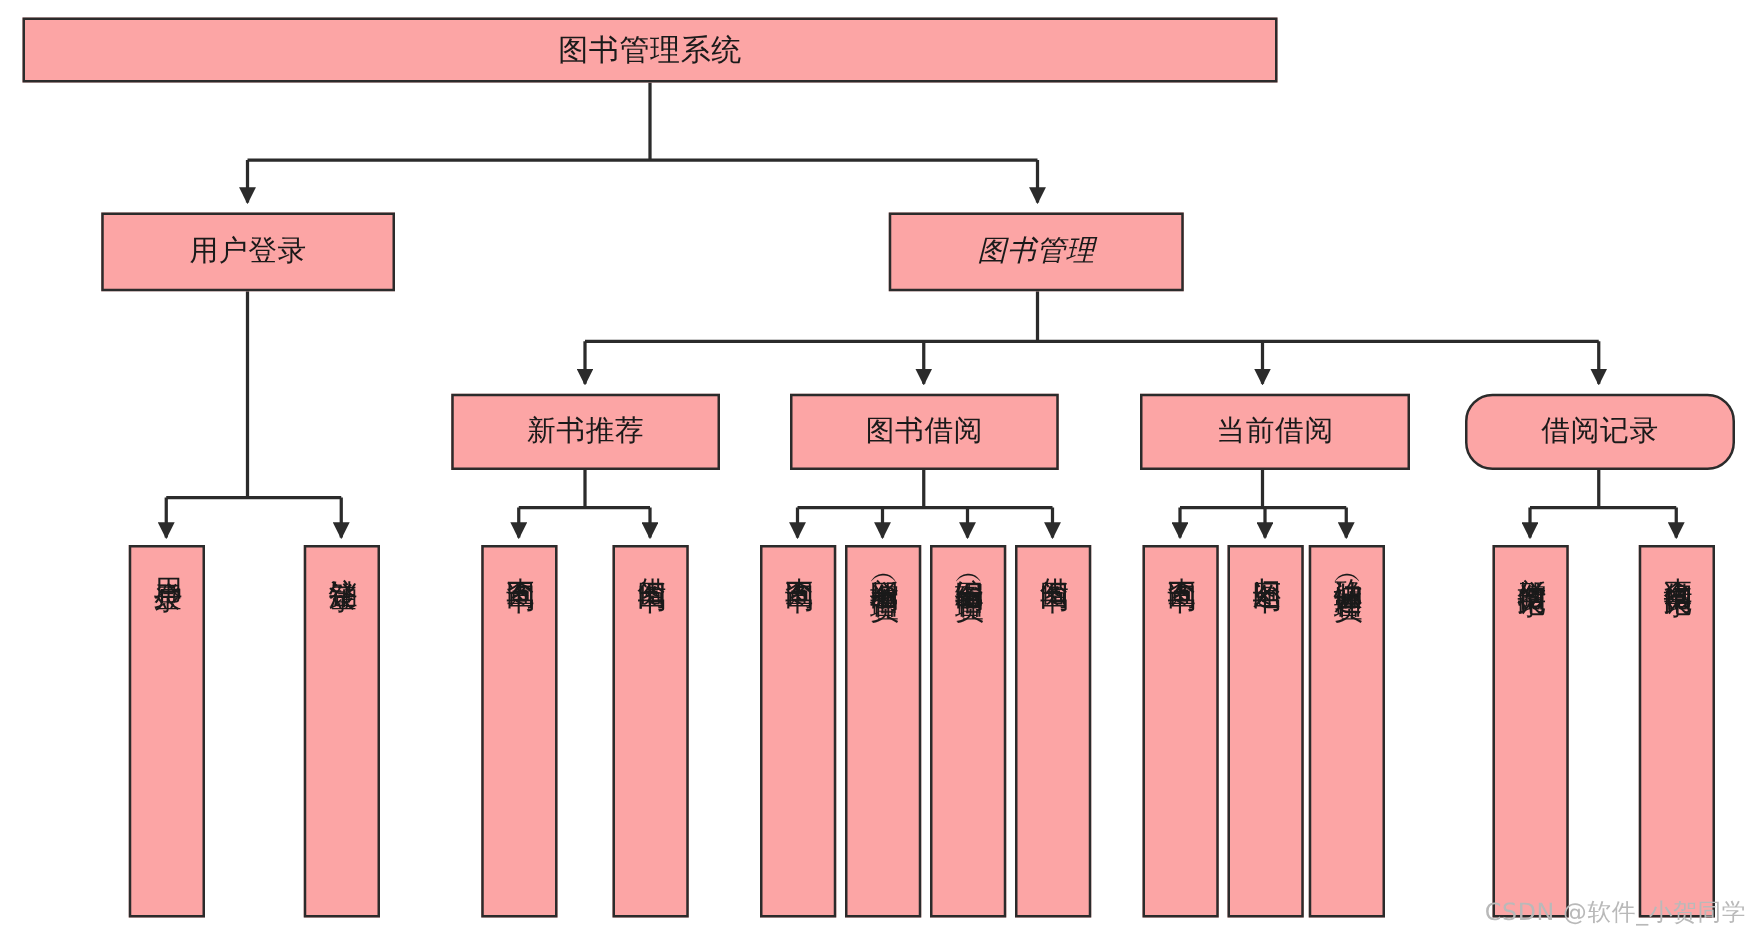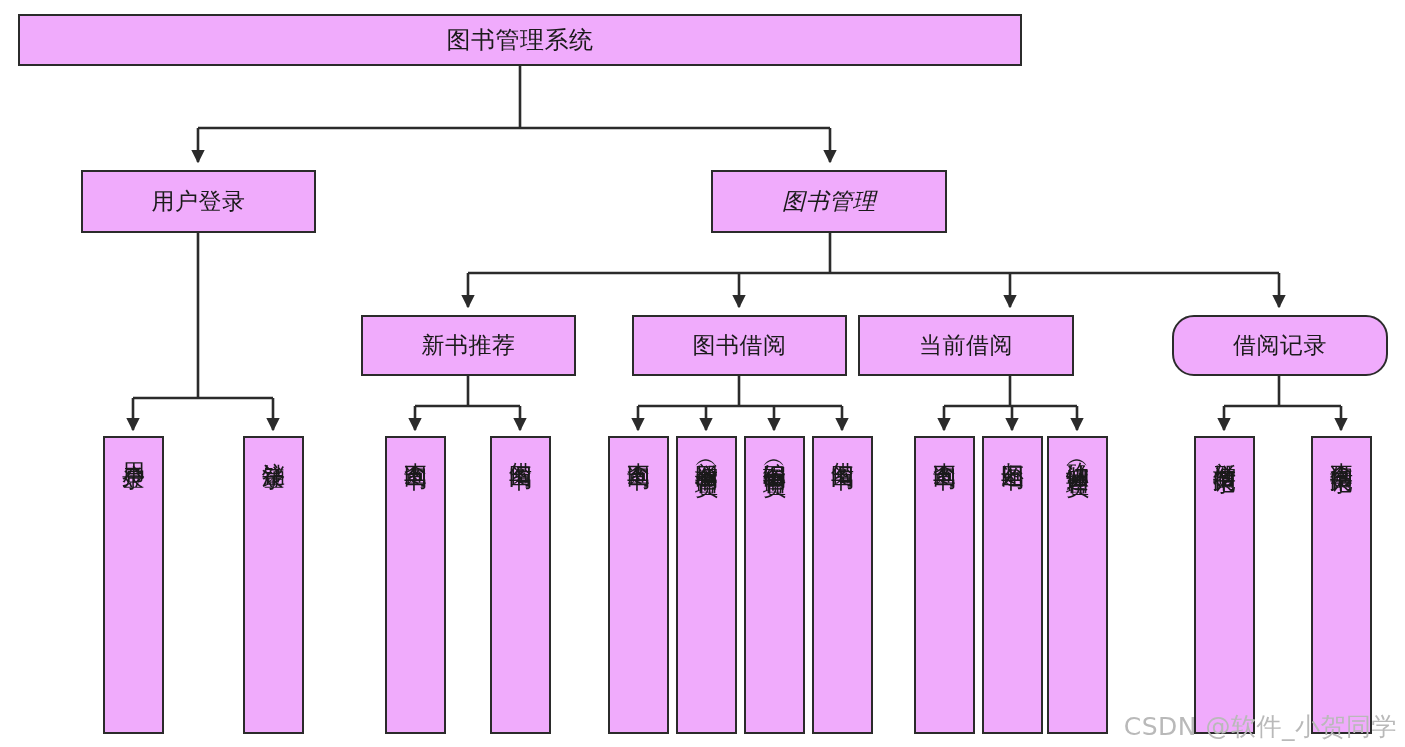--- a/index.html
+++ b/index.html
@@ -21,21 +21,21 @@
     position: absolute;
     left: 0;
     top: 0;
     width: 1405px;
     height: 747px;
     pointer-events: none;
   }
   .node {
     position: absolute;
     box-sizing: border-box;
-    background: #f0abfc;
+    background: #fca5a5;
     border: 2.5px solid #2b2b2b;
     display: flex;
     align-items: center;
     justify-content: center;
     color: #1a1a1a;
   }
   .node.horiz {
     font-size: 23px;
     letter-spacing: 0.5px;
     line-height: 1.1;
@@ -54,21 +54,21 @@
     font-size: 23px;
     line-height: 1.18;
     letter-spacing: 2px;
     white-space: nowrap;
     color: #1a1a1a;
   }
   .watermark {
     position: absolute;
     right: 8px;
     bottom: 4px;
-    font-size: 25px;
+    font-size: 19px;
     color: #b9b9b9;
     letter-spacing: 0.5px;
     white-space: nowrap;
     user-select: none;
   }
 </style>
 </head>
 <body>
 
 <div id="canvas">
@@ -133,21 +133,21 @@
   <div class="node horiz" style="left:711px; top:170px; width:236px; height:63px;font-style:italic;">
     <span>图书管理</span>
   </div>
 
   <div class="node horiz" style="left:361px; top:315px; width:215px; height:61px;">
     <span>新书推荐</span>
   </div>
   <div class="node horiz" style="left:632px; top:315px; width:215px; height:61px;">
     <span>图书借阅</span>
   </div>
-  <div class="node horiz" style="left:858px; top:315px; width:216px; height:61px;">
+  <div class="node horiz" style="left:912px; top:315px; width:216px; height:61px;">
     <span>当前借阅</span>
   </div>
   <div class="node horiz" style="left:1172px; top:315px; width:216px; height:61px;border-radius:22px;">
     <span>借阅记录</span>
   </div>
 
   <div class="node leaf" style="left:103px; top:436px; width:61px; height:298px;">
     <span class="vtext">用户登录</span>
   </div>
   <div class="node leaf" style="left:243px; top:436px; width:61px; height:298px;">

